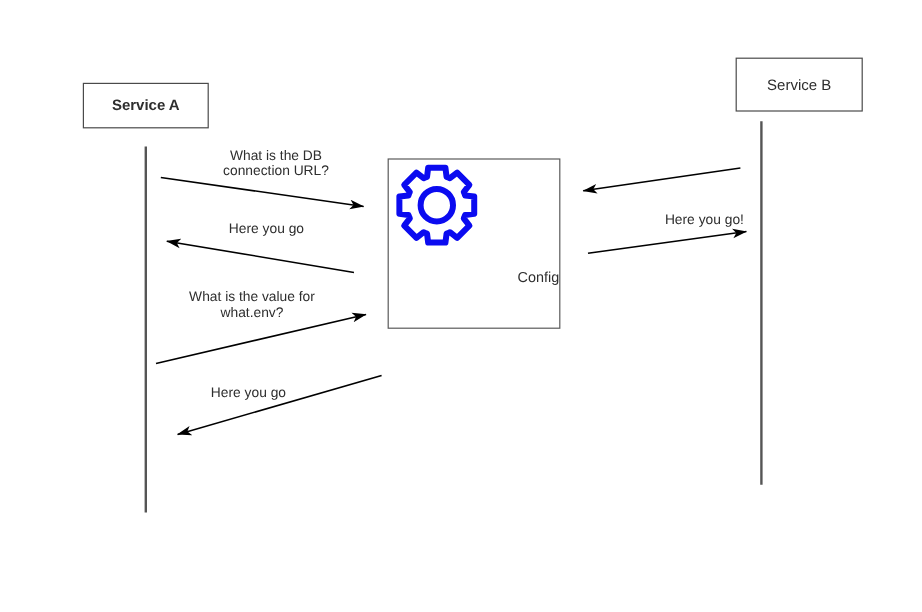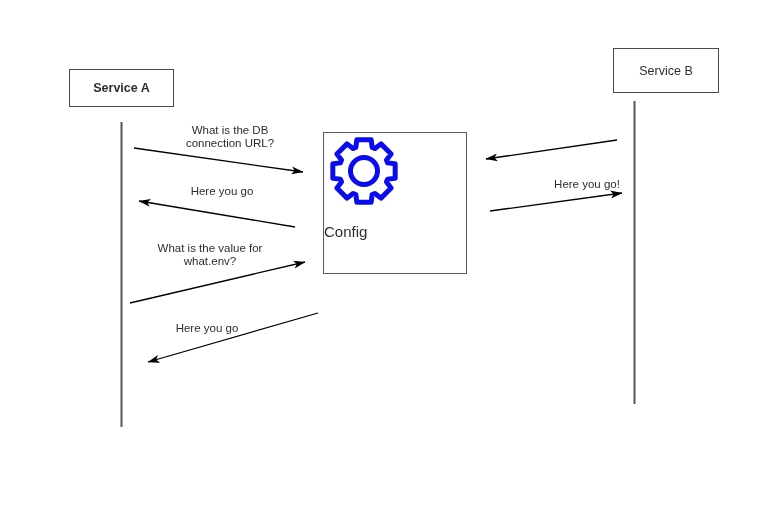--- a/index.html
+++ b/index.html
@@ -27,22 +27,22 @@
   }
   .node-service-a{left:69px;top:69px;width:105px;height:38px;font-weight:bold;}
   .node-service-b{left:613px;top:48px;width:106px;height:45px;}
   .node-config{
     left:323px;top:132px;width:144px;height:142px;
     border-color:#5a5a5a;display:block;
   }
   .gear-svg{position:absolute;left:5px;top:3px;width:70px;height:70px;}
   .gear-svg path,.gear-svg circle{fill:#ffffff;stroke:var(--gear-blue);stroke-width:5;stroke-linejoin:round;}
   .config-label{
-    position:absolute;left:0;right:0;top:92px;text-align:left;
-    font-size:15px;line-height:13.5px;color:var(--text);
+    position:absolute;left:0;right:0;top:92px;text-align:right;
+    font-size:12px;line-height:13.5px;color:var(--text);
   }
   .msg-label{
     position:absolute;transform:translateX(-50%);text-align:center;
     font-size:11.5px;line-height:13px;color:var(--text);white-space:nowrap;
   }
   .lbl-db-req{left:230px;top:124px;}
   .lbl-db-rep{left:222px;top:185px;}
   .lbl-env-req{left:210px;top:242px;text-align:center;}
   .lbl-env-rep{left:207px;top:322px;}
   .lbl-cfg-req{left:546px;top:117px;}

